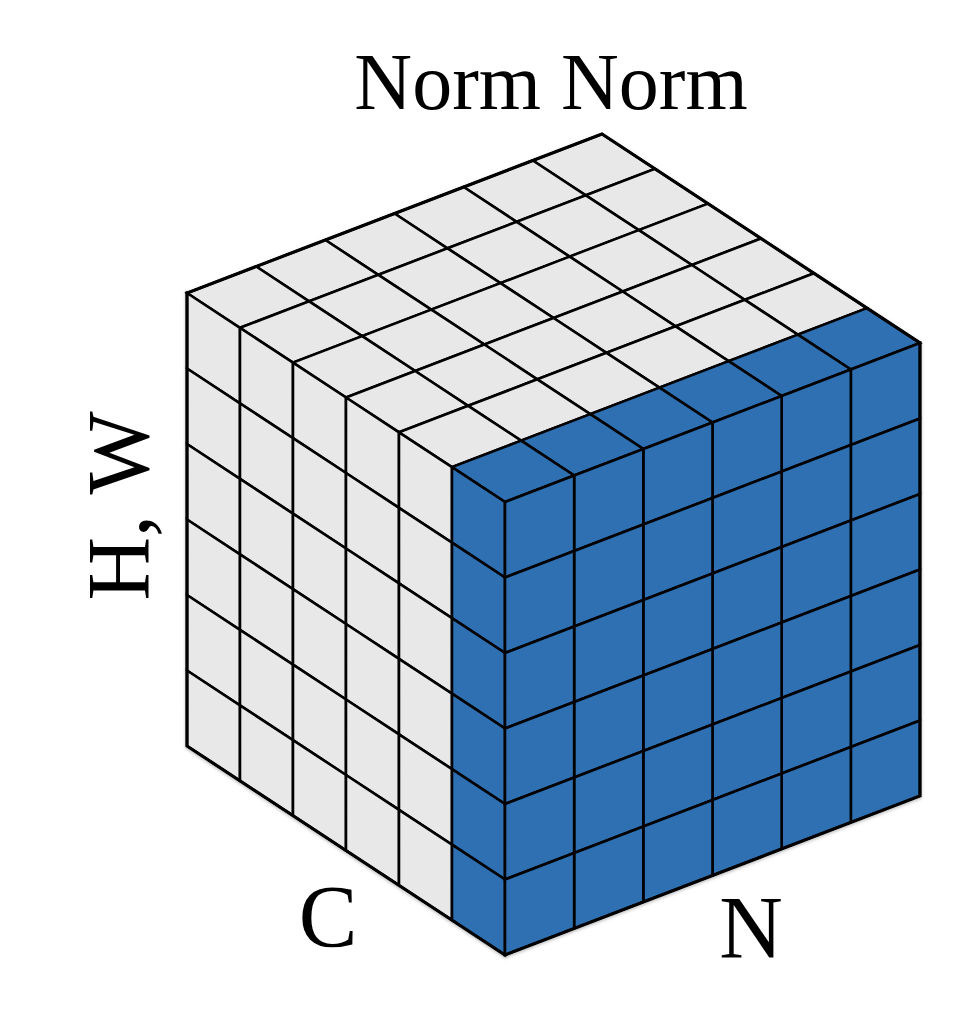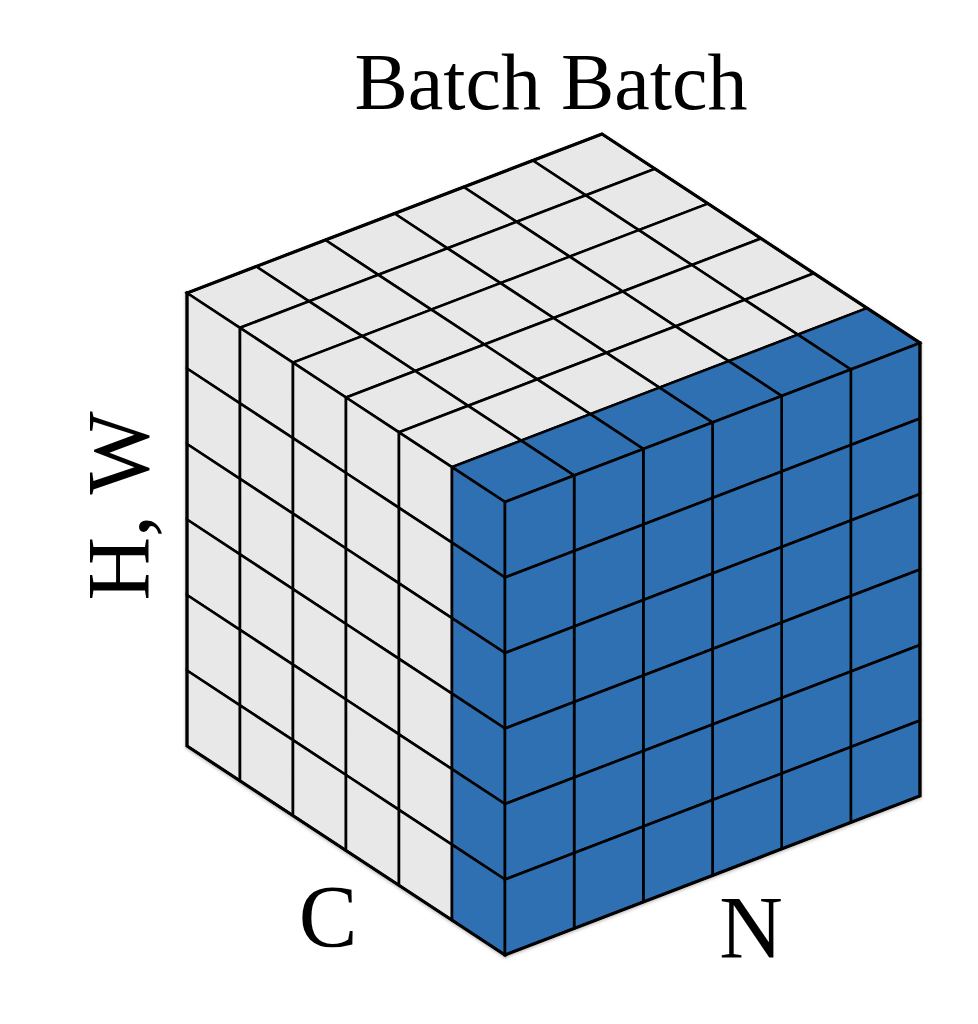--- a/index.html
+++ b/index.html
@@ -167,18 +167,18 @@
         <polygon points="920.00,720.48 850.83,746.98 850.83,822.48 920.00,795.98" fill="#2d70b2" stroke="#000000" stroke-width="2.6" stroke-linejoin="miter"></polygon>
         <polygon points="850.83,746.98 781.66,773.48 781.66,848.98 850.83,822.48" fill="#2d70b2" stroke="#000000" stroke-width="2.6" stroke-linejoin="miter"></polygon>
         <polygon points="781.66,773.48 712.49,799.98 712.49,875.48 781.66,848.98" fill="#2d70b2" stroke="#000000" stroke-width="2.6" stroke-linejoin="miter"></polygon>
         <polygon points="712.49,799.98 643.32,826.48 643.32,901.98 712.49,875.48" fill="#2d70b2" stroke="#000000" stroke-width="2.6" stroke-linejoin="miter"></polygon>
         <polygon points="643.32,826.48 574.15,852.98 574.15,928.48 643.32,901.98" fill="#2d70b2" stroke="#000000" stroke-width="2.6" stroke-linejoin="miter"></polygon>
         <polygon points="574.15,852.98 504.98,879.48 504.98,954.98 574.15,928.48" fill="#2d70b2" stroke="#000000" stroke-width="2.6" stroke-linejoin="miter"></polygon>
         <polygon points="602.00,134.00 920.00,342.98 920.00,795.98 504.98,954.98 186.98,746.00 186.98,293.00" fill="none" stroke="#000000" stroke-width="3.2" stroke-linejoin="miter"></polygon>
       </g>
     </svg>
 
-  <div class="label title">Batch Batch</div>
+  <div class="label title">Norm Norm</div>
   <div class="label hw-label">H, W</div>
   <div class="label c-label">C</div>
   <div class="label n-label">N</div>
 
 </div>
 
 </body></html>

